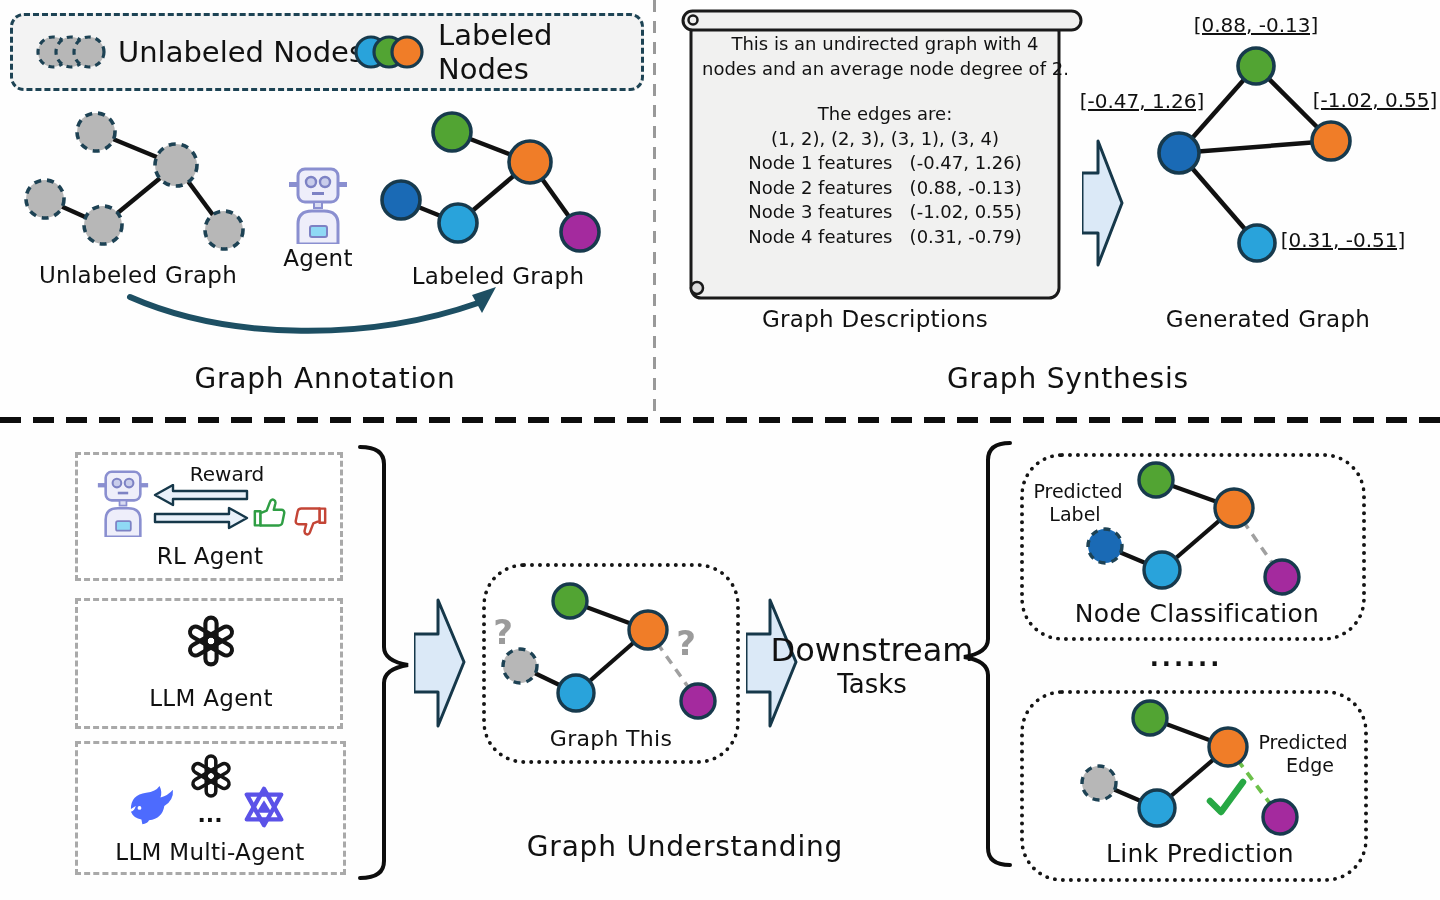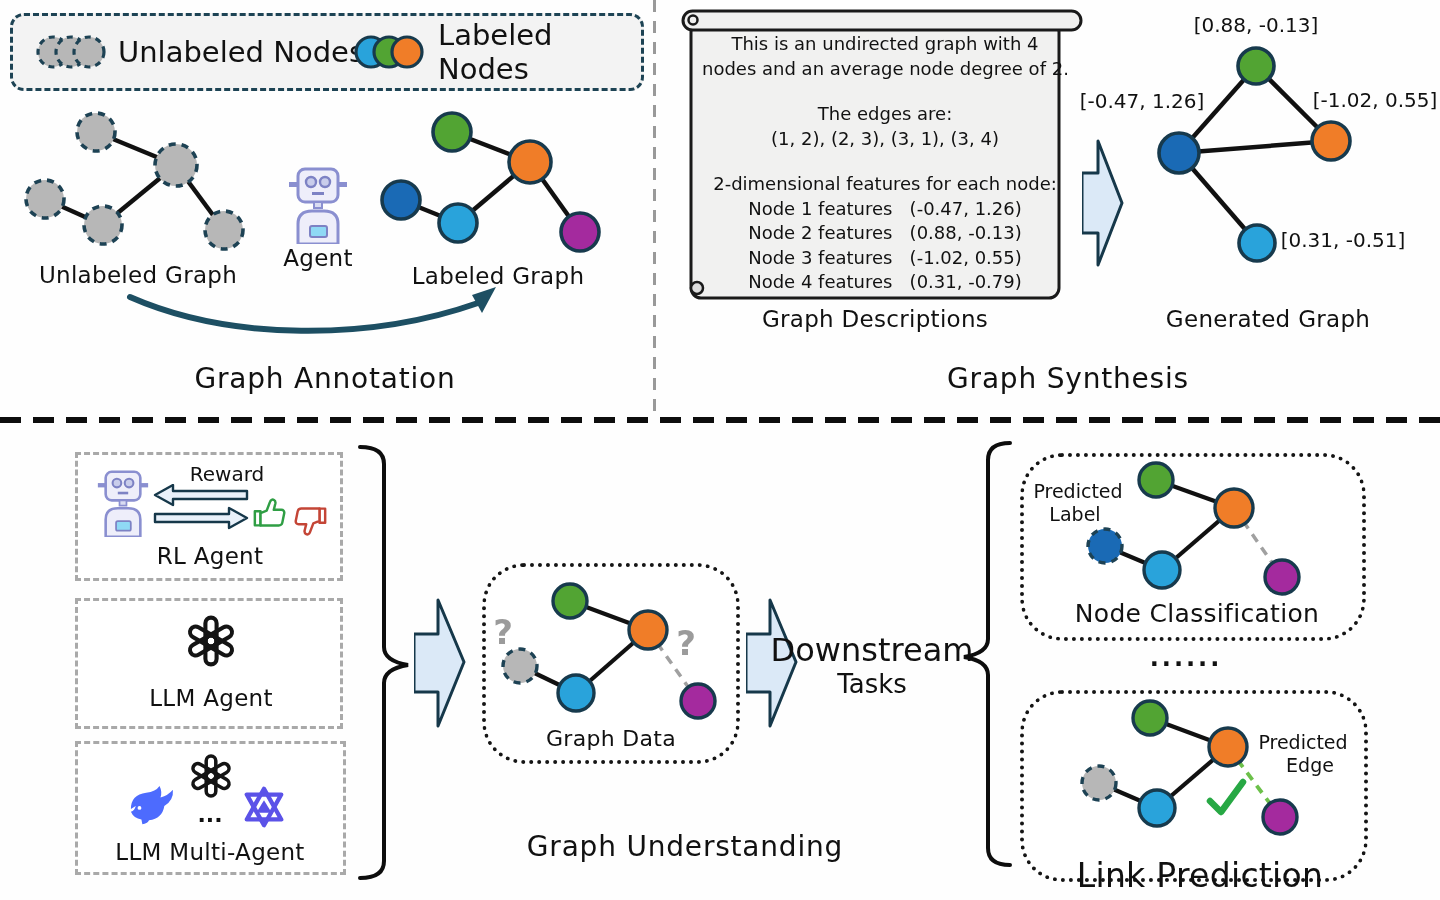--- a/index.html
+++ b/index.html
@@ -2,21 +2,21 @@
 <html><head>
 <meta charset="utf-8">
 <style>
   html,body{margin:0;padding:0;background:#ffffff;}
   .canvas{position:relative;width:1440px;height:900px;background:#fefefe;overflow:hidden;
           font-family:"DejaVu Sans",sans-serif;color:#111;}
   .abs{position:absolute;}
   .center{transform:translate(-50%,-50%);white-space:nowrap;}
   .lbl{font-size:23px;font-weight:500;letter-spacing:.3px;}
   .title{font-size:28px;font-weight:400;letter-spacing:.8px;}
-  .coord{font-size:20px;font-weight:500;}
+  .coord{font-size:20px;font-weight:500;text-decoration:underline;}
   .vdiv{left:653px;top:0;width:3px;height:418px;
         background:repeating-linear-gradient(180deg,#999 0 12px,transparent 12px 21px);}
   .hdiv{left:0;top:417px;width:1440px;height:6px;
         background:repeating-linear-gradient(90deg,#0d0d0d 0 21px,transparent 21px 33px);}
   .legend-box{left:10px;top:13px;width:628px;height:72px;border:3px dashed #1d4354;
               border-radius:14px;background:#f3f3f3;}
   .legend-text{font-size:29px;font-weight:500;top:50%;transform:translateY(-50%);}
   .dashedbox{border:3px dashed #a9a9a9;background:#fff;}
   .dotbox{border:4px dotted #151515;border-radius:42px;background:#fff;}
   .scrolltext{left:702px;top:32px;width:366px;font-size:18px;line-height:24.5px;font-weight:500;}
@@ -101,21 +101,20 @@
     <rect x="16" y="17" width="368" height="276" rx="10" fill="#f1f1f0" stroke="#1a1a1a" stroke-width="3"></rect>
     <rect x="8" y="6" width="398" height="19" rx="9.5" fill="#f1f1f0" stroke="#1a1a1a" stroke-width="3"></rect>
     <circle cx="18" cy="15" r="4.5" fill="#f1f1f0" stroke="#1a1a1a" stroke-width="2.5"></circle>
     <circle cx="22" cy="283" r="6" fill="#dcdcdc" stroke="#1a1a1a" stroke-width="2.5"></circle>
   </svg>
   <div class="abs scrolltext">
     <div>This is an undirected graph with 4</div>
     <div>nodes and an average node degree of 2.</div>
     <div class="gap">The edges are:</div>
     <div>(1, 2), (2, 3), (3, 1), (3, 4)</div>
-    <div class="gap">2-dimensional features for each node:</div>
     <div>Node 1 features   (-0.47, 1.26)</div>
     <div>Node 2 features   (0.88, -0.13)</div>
     <div>Node 3 features   (-1.02, 0.55)</div>
     <div>Node 4 features   (0.31, -0.79)</div>
   </div>
   <div class="abs center lbl" style="left:875px;top:319px">Graph Descriptions</div>
 
   <svg class="abs" style="left:1082px;top:137px" width="44" height="134">
     <polygon points="0,36 16,36 16,4 40,66 16,128 16,96 0,96" fill="#dbe9f7" stroke="#16384a" stroke-width="3" stroke-linejoin="round"></polygon>
   </svg>
@@ -217,21 +216,21 @@
     <line x1="86" y1="118" x2="158" y2="55" stroke="#111" stroke-width="4.2"></line>
     <line x1="158" y1="55" x2="208" y2="126" stroke="#a0a0a0" stroke-width="3.5" stroke-dasharray="9 7"></line>
     <circle cx="80" cy="26" r="17" fill="#52a433" stroke="#173a4d" stroke-width="3.4"></circle>
     <circle cx="158" cy="55" r="19" fill="#f07d28" stroke="#173a4d" stroke-width="3.4"></circle>
     <circle cx="30" cy="91" r="17" fill="#b7b7b7" stroke="#1d4254" stroke-width="3.4" stroke-dasharray="7 6"></circle>
     <circle cx="86" cy="118" r="18" fill="#29a3db" stroke="#173a4d" stroke-width="3.4"></circle>
     <circle cx="208" cy="126" r="17" fill="#a42a9e" stroke="#173a4d" stroke-width="3.4"></circle>
   </svg>
   <div class="abs center qmark" style="left:503px;top:632px">?</div>
   <div class="abs center qmark" style="left:686px;top:643px">?</div>
-  <div class="abs center lbl" style="left:611px;top:738px;font-size:22px">Graph Data</div>
+  <div class="abs center lbl" style="left:611px;top:738px;font-size:22px">Graph This</div>
 
   <svg class="abs" style="left:746px;top:596px" width="52" height="134">
     <polygon points="0,38 24,38 24,4 50,66 24,130 24,96 0,96" fill="#dbe9f7" stroke="#16384a" stroke-width="3" stroke-linejoin="round"></polygon>
   </svg>
 
   <div class="abs center" style="left:872px;top:650px;font-size:32px;font-weight:500">Downstream</div>
   <div class="abs center" style="left:872px;top:684px;font-size:26px;font-weight:500">Tasks</div>
 
   <svg class="abs" style="left:952px;top:436px" width="70" height="440">
     <path d="M58,7 Q36,7 36,24 L36,203 Q36,217 12,221 Q36,225 36,239 L36,412 Q36,429 58,429" fill="none" stroke="#0d0d0d" stroke-width="4" stroke-linecap="round"></path>
@@ -263,17 +262,17 @@
     <line x1="173" y1="49" x2="225" y2="119" stroke="#6cc04a" stroke-width="3.8" stroke-dasharray="9 7"></line>
     <circle cx="95" cy="20" r="17" fill="#52a433" stroke="#173a4d" stroke-width="3.4"></circle>
     <circle cx="173" cy="49" r="19" fill="#f07d28" stroke="#173a4d" stroke-width="3.4"></circle>
     <circle cx="44" cy="85" r="17" fill="#b7b7b7" stroke="#1d4254" stroke-width="3.4" stroke-dasharray="7 6"></circle>
     <circle cx="102" cy="110" r="18" fill="#29a3db" stroke="#173a4d" stroke-width="3.4"></circle>
     <circle cx="225" cy="119" r="17" fill="#a42a9e" stroke="#173a4d" stroke-width="3.4"></circle>
     <path d="M155,103 L166,114 L188,84" fill="none" stroke="#27a844" stroke-width="6.5" stroke-linecap="round" stroke-linejoin="round"></path>
   </svg>
   <div class="abs center predicted" style="left:1303px;top:742px">Predicted</div>
   <div class="abs center predicted" style="left:1310px;top:765px">Edge</div>
-  <div class="abs center lbl" style="left:1200px;top:875px;font-size:33px">Link Prediction</div>
+  <div class="abs center lbl" style="left:1200px;top:853px;font-size:25px">Link Prediction</div>
 
   <div class="abs center title" style="left:685px;top:846px">Graph Understanding</div>
 
 </div>
 
 </body></html>

